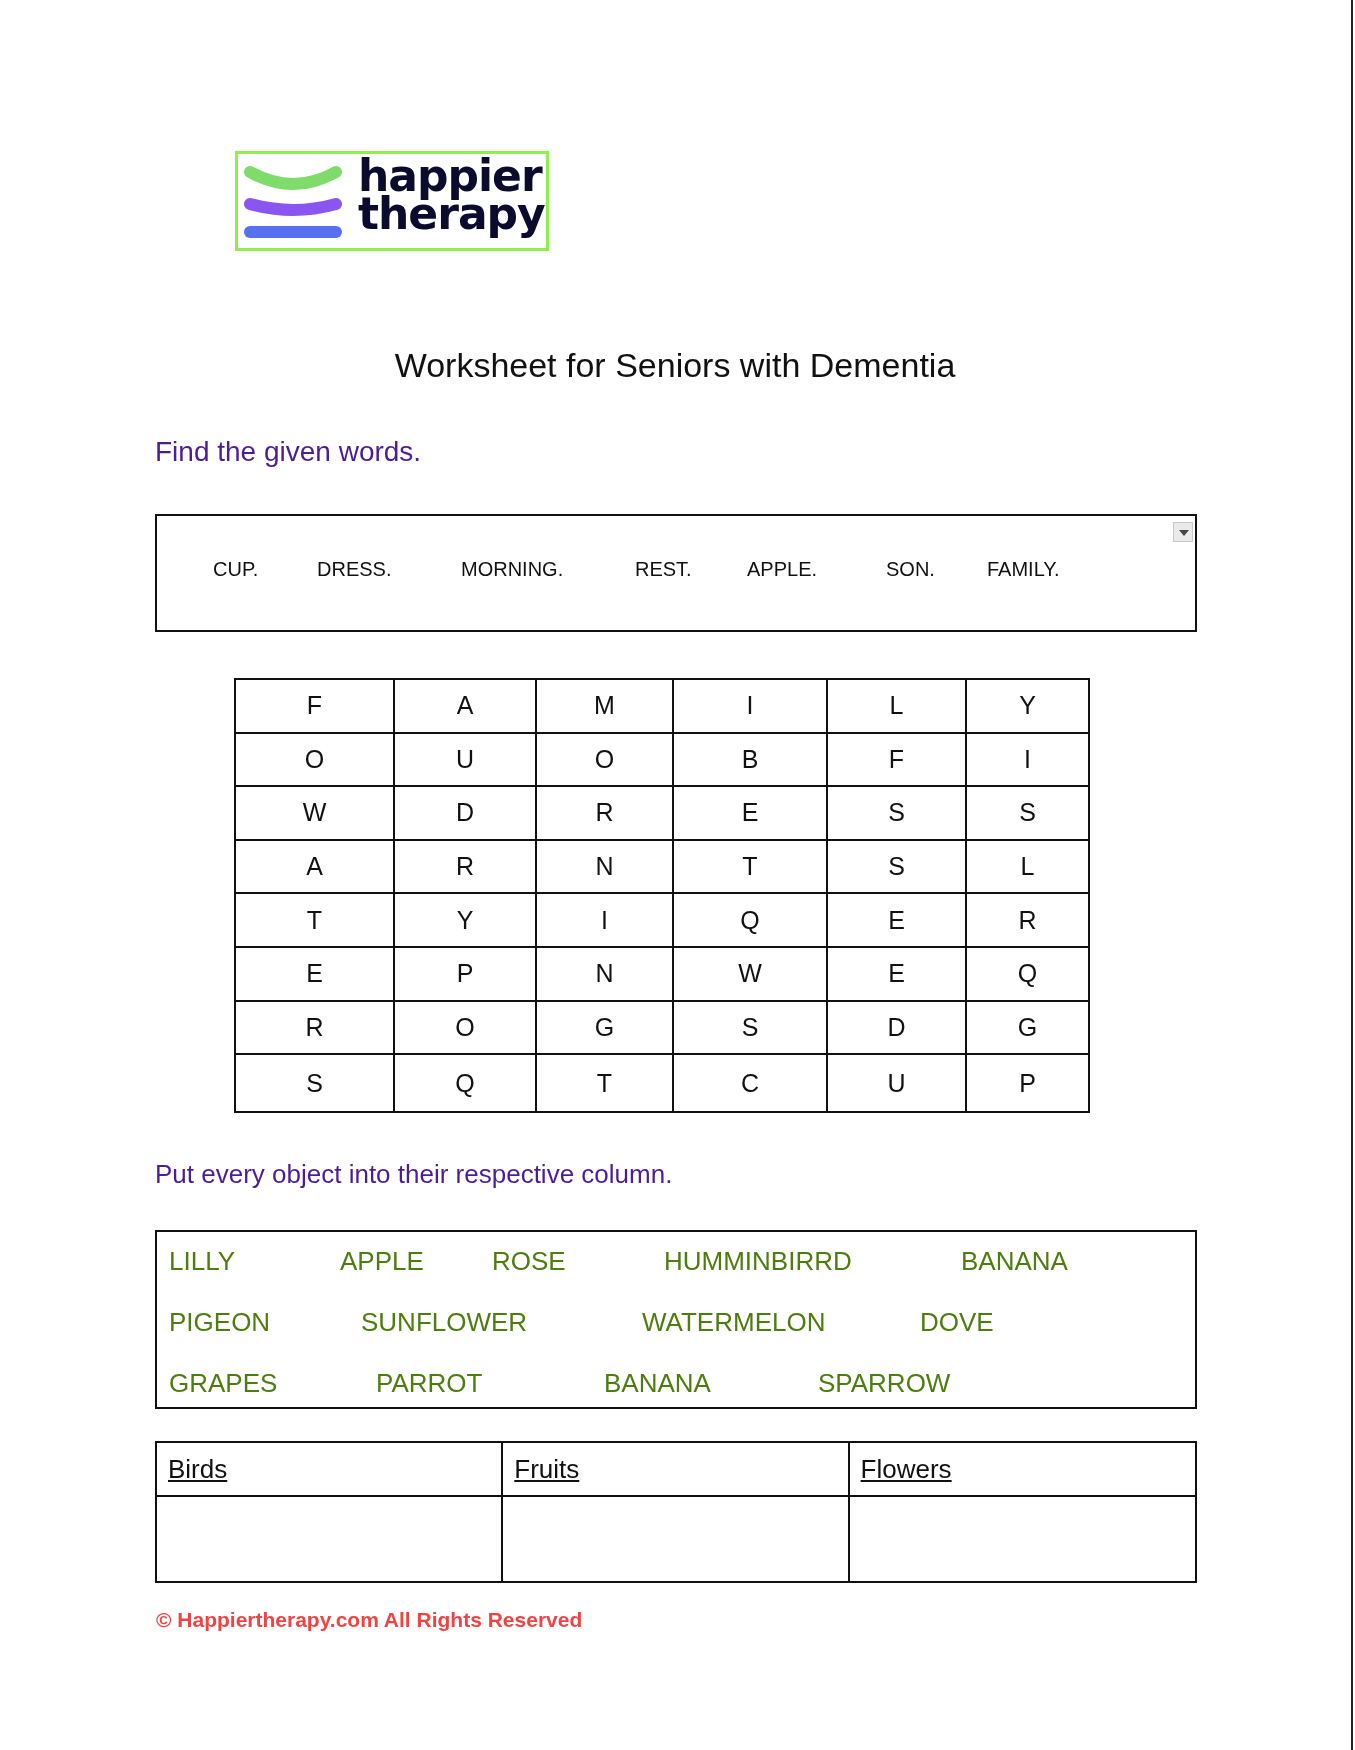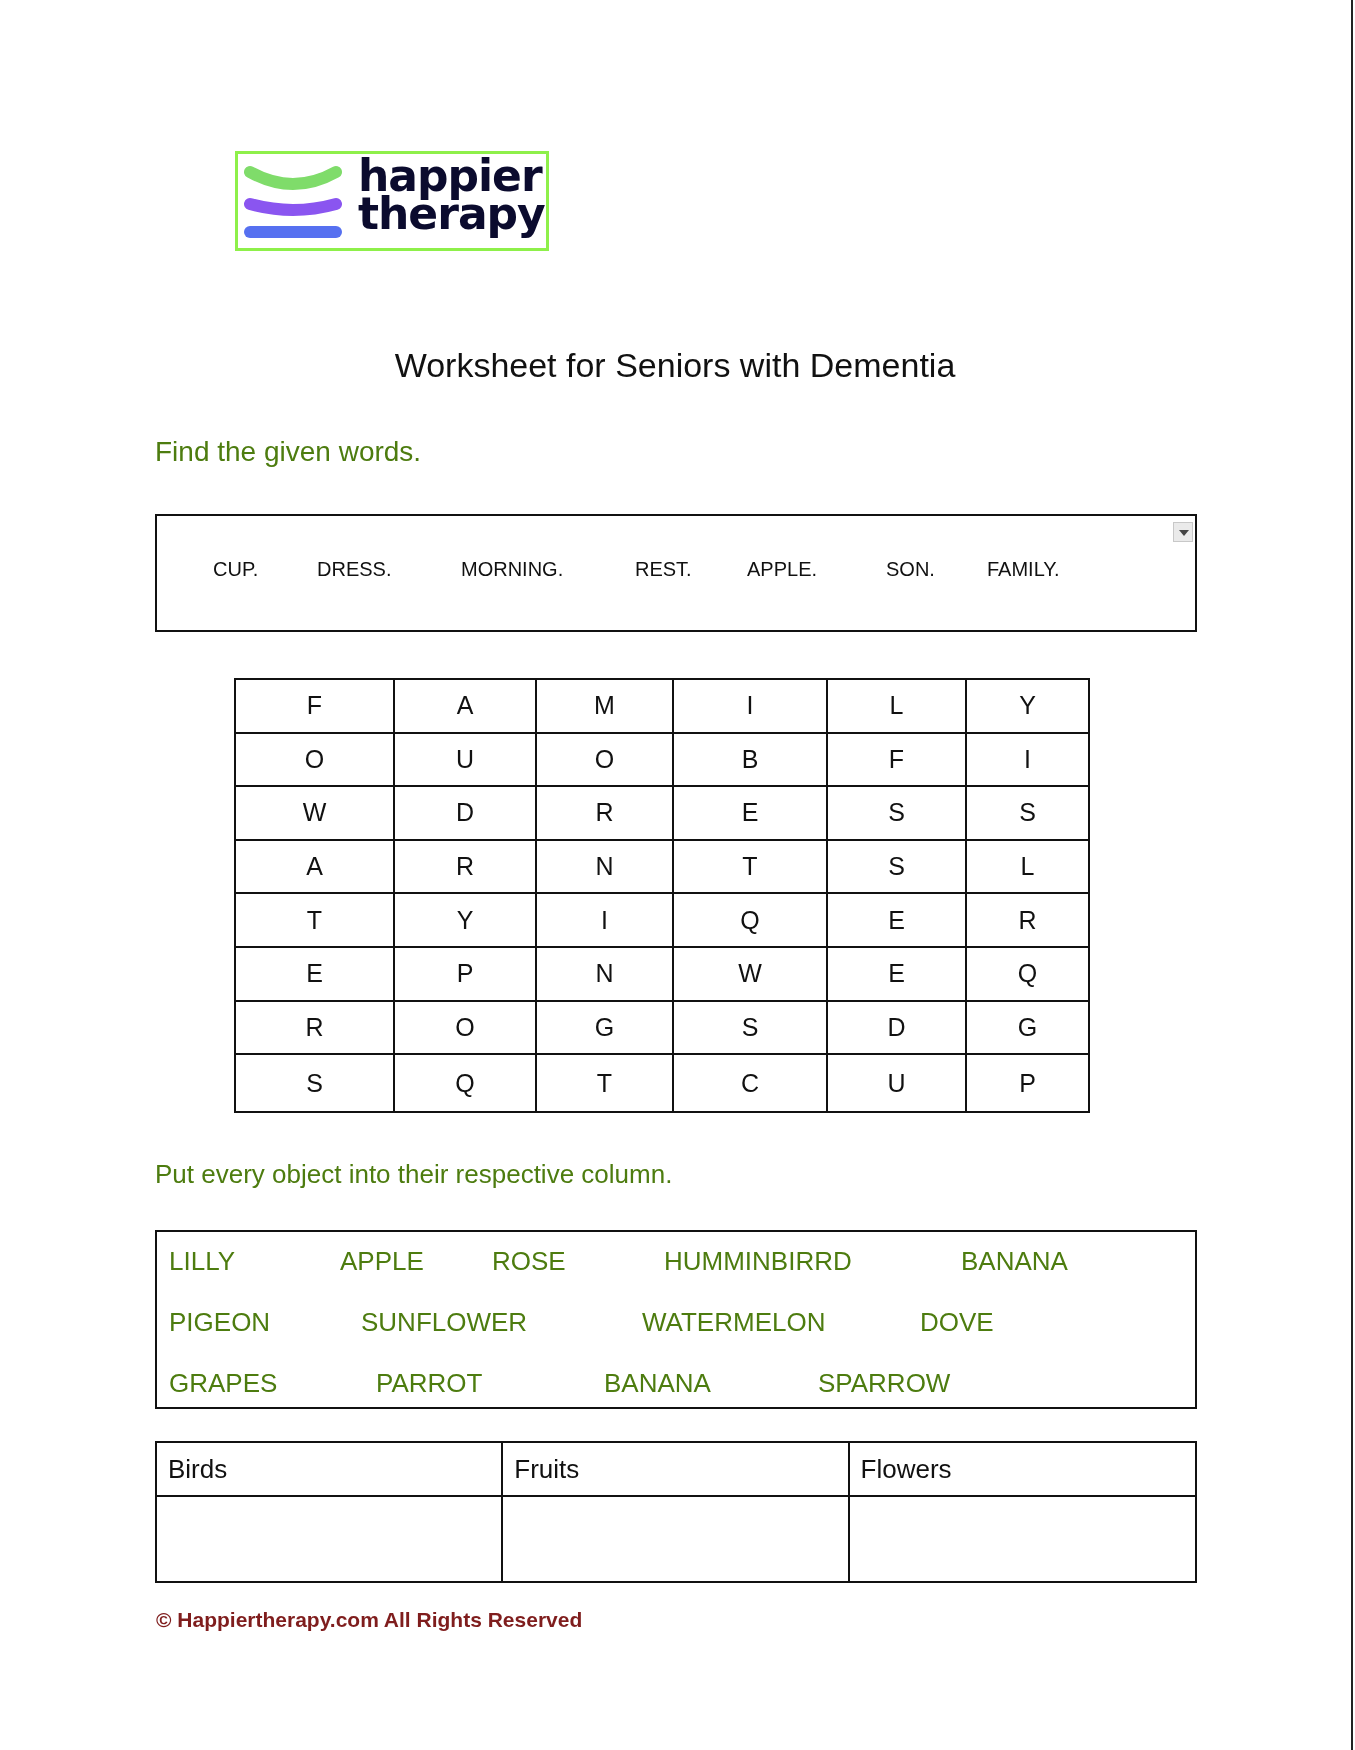--- a/index.html
+++ b/index.html
@@ -8,41 +8,41 @@
   .page-edge { position: absolute; left: 1351px; top: 0; width: 2px; height: 1750px; background: #222; }
   .logo { position: absolute; left: 235px; top: 151px; width: 308px; height: 94px;
           border: 3px solid #8ef04a; background: #fff; box-sizing: content-box; }
   .logo .bars { position: absolute; left: 4px; top: 6px; width: 102px; height: 86px; }
   .logo .word { position: absolute; left: 120px; font-family: "DejaVu Sans", sans-serif;
                 font-weight: bold; color: #0b0b2e; font-size: 44px; line-height: 44px; letter-spacing: -1px; }
   .logo .w1 { top: 0px; }
   .logo .w2 { top: 38px; }
   .title { position: absolute; left: 0; width: 1350px; top: 346px; text-align: center;
            font-size: 34px; color: #111; }
-  .instr { position: absolute; left: 155px; font-size: 28px; color: #4d7c0f; }
+  .instr { position: absolute; left: 155px; font-size: 28px; color: #4c1d95; }
   .instr1 { top: 436px; }
   .instr2 { top: 1159px; font-size: 26px; }
   .words-box { position: absolute; left: 155px; top: 514px; width: 1038px; height: 114px;
                border: 2px solid #111; box-sizing: content-box; }
   .words-box .dd { position: absolute; right: 2px; top: 6px; width: 20px; height: 20px;
                    background: #eaeaea; border: 1px solid #c8c8c8; box-sizing: border-box; }
   .words-box .dd::after { content: ""; position: absolute; left: 5px; top: 7px;
                    border-left: 5px solid transparent; border-right: 5px solid transparent; border-top: 6px solid #444; }
   .word-item { position: absolute; top: 42px; font-size: 20px; color: #111; }
   .grid { position: absolute; left: 234px; top: 678px; border-collapse: collapse; }
   .grid td { border: 2px solid #111; height: 51.6px; text-align: center; font-size: 25px;
              padding: 0; color: #111; }
   .objects-box { position: absolute; left: 155px; top: 1230px; width: 1038px; height: 175px;
                  border: 2px solid #111; box-sizing: content-box; }
   .obj { position: absolute; font-size: 26px; color: #4d7c0f; }
   .cat-table { position: absolute; left: 155px; top: 1441px; border-collapse: collapse; width: 1042px; }
   .cat-table td { border: 2px solid #111; font-size: 26px; padding: 0 0 0 11px; text-align: left; vertical-align: middle; }
-  .cat-table tr.head td { height: 52px; }
+  .cat-table tr.head td { height: 52px; text-decoration: underline; }
   .cat-table tr.body td { height: 84px; }
-  .footer { position: absolute; left: 156px; top: 1608px; font-size: 21px; font-weight: bold; color: #7f1d1d; }
+  .footer { position: absolute; left: 156px; top: 1608px; font-size: 21px; font-weight: bold; color: #ef4444; }
 </style>
 </head>
 <body>
 
 <div class="page-edge"></div>
 
 <div class="logo">
   <svg class="bars" viewBox="0 0 102 86">
     <path d="M8 12 Q51 36 94 12" stroke="#7fdc6a" stroke-width="12" fill="none" stroke-linecap="round"></path>
     <path d="M8 44 Q51 56 94 44" stroke="#8a55f0" stroke-width="12" fill="none" stroke-linecap="round"></path>

